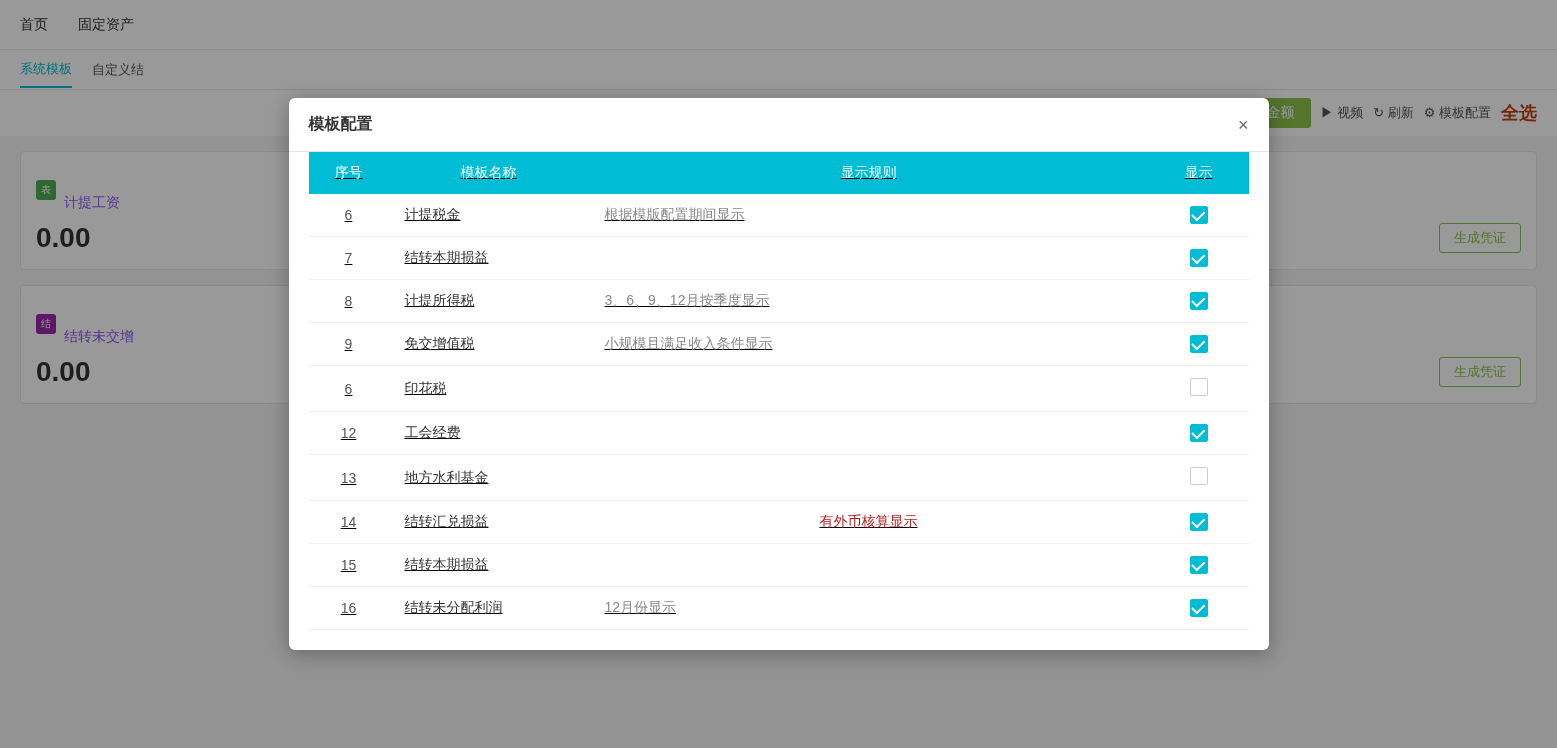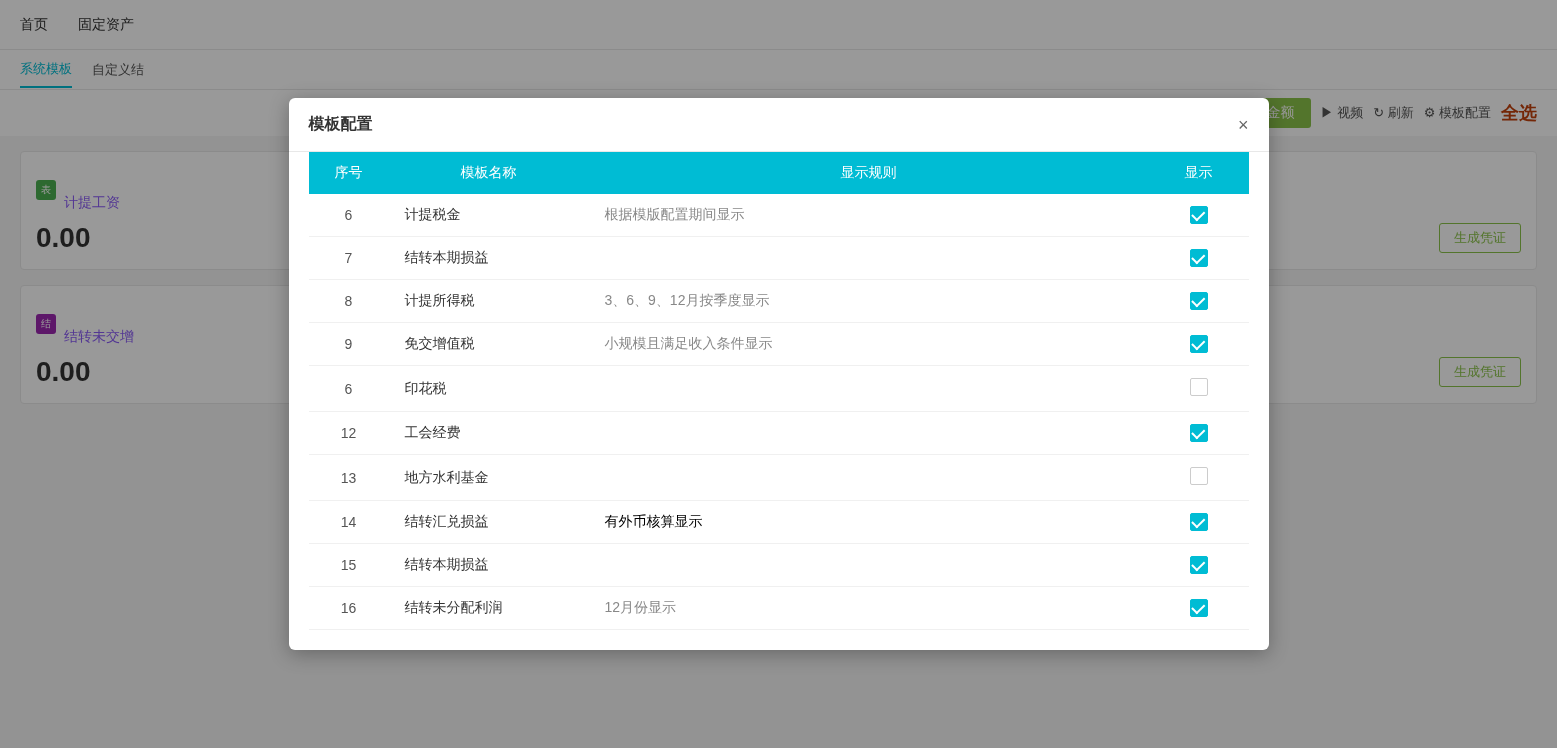--- a/index.html
+++ b/index.html
@@ -190,20 +190,21 @@
       overflow-y: auto;
       flex: 1;
       padding: 0 20px 20px 20px;
     }
 
     
     .config-table {
       width: 100%;
       border-collapse: collapse;
       margin-top: 0;
+      text-decoration: underline;
     }
     .config-table thead tr {
       background: #00bcd4;
       color: #fff;
     }
     .config-table thead th {
       padding: 12px 16px;
       text-align: center;
       font-size: 14px;
       font-weight: normal;
@@ -407,21 +408,21 @@
             </tr>
             <tr>
               <td>13</td>
               <td>地方水利基金</td>
               <td style="color: rgb(136, 136, 136);"></td>
               <td style="text-align: center;"><span class="checkbox-unchecked"></span></td>
             </tr>
             <tr>
               <td>14</td>
               <td>结转汇兑损益</td>
-              <td style="color: #000000;">有外币核算显示</td>
+              <td style="color: #b91c1c; text-align: center;">有外币核算显示</td>
               <td style="text-align: center;"><span class="checkbox-checked"></span></td>
             </tr>
             <tr>
               <td>15</td>
               <td>结转本期损益</td>
               <td style="color: rgb(136, 136, 136);"></td>
               <td style="text-align: center;"><span class="checkbox-checked"></span></td>
             </tr>
             <tr>
               <td>16</td>

